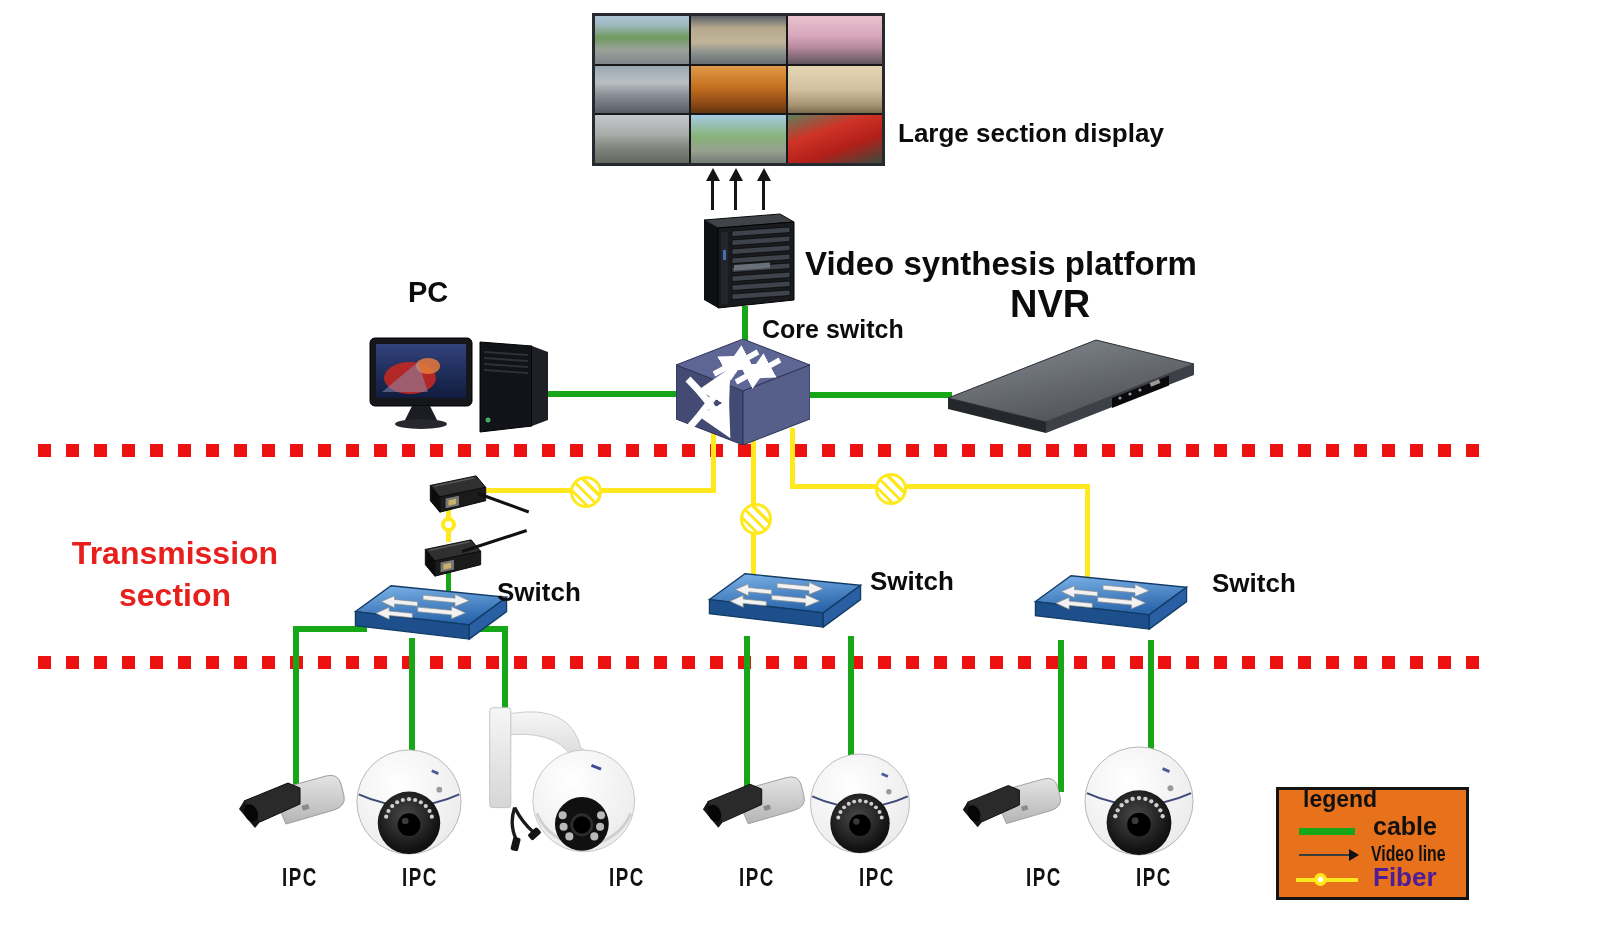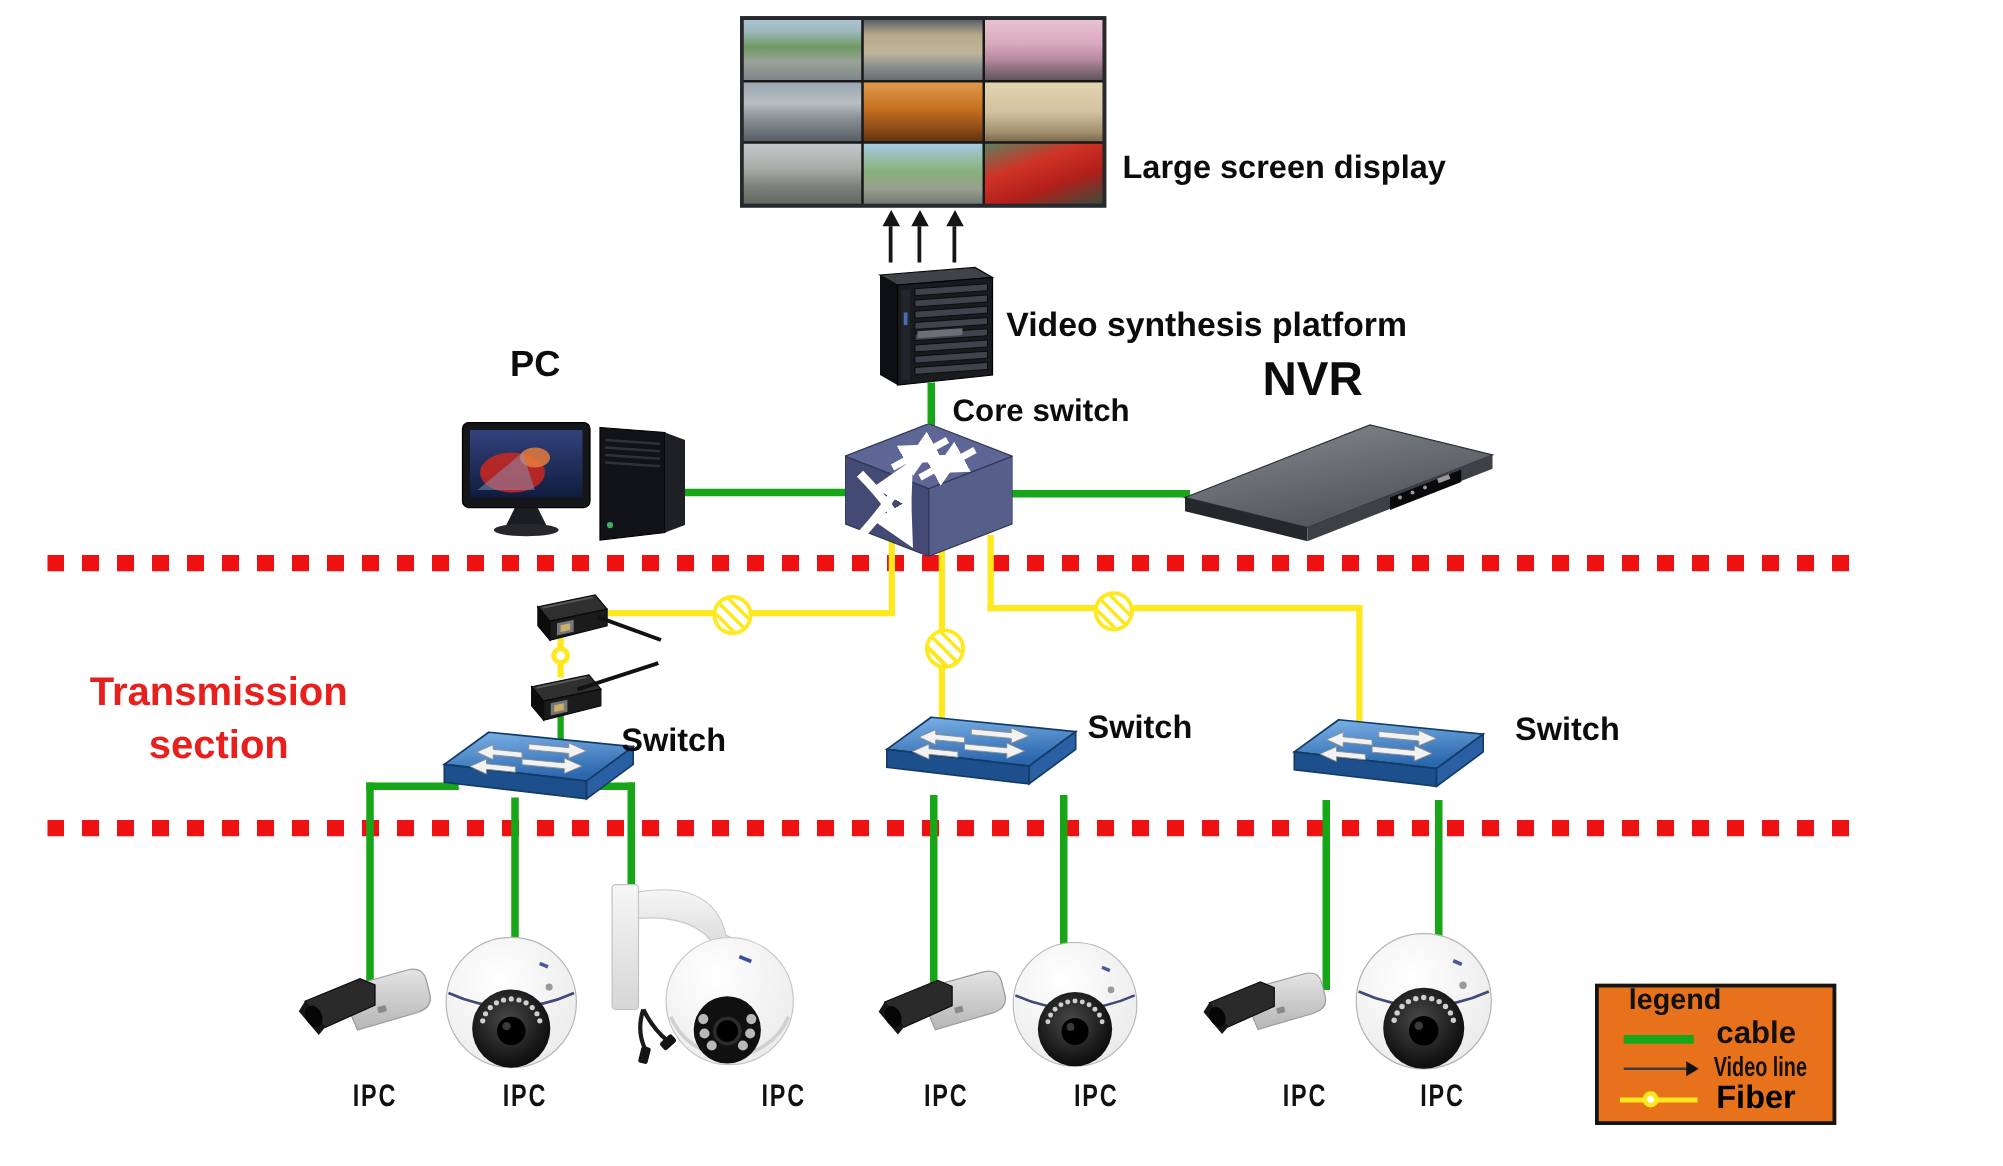--- a/index.html
+++ b/index.html
@@ -75,21 +75,21 @@
     border-top:6px solid transparent; border-bottom:6px solid transparent; border-left:10px solid #111;
   }
   .legend .sw-fiber { position:absolute; left:17px; top:88px; width:62px; height:4px; background:var(--fiber-yellow,#ffe81e); }
   .legend .sw-fiber i {
     position:absolute; left:18px; top:-5px; width:13px; height:13px; border-radius:50%;
     background:radial-gradient(circle at 50% 50%, #ffffff 0 2.5px, var(--fiber-yellow,#ffe81e) 3px 100%);
   }
   .legend .t-cable { position:absolute; left:94px; top:22px; font-size:25px; font-weight:600; color:#111; }
   .legend .t-video { position:absolute; left:92px; top:51px; font-size:22px; font-weight:600; color:#111;
                      transform:scaleX(0.72); transform-origin:left; white-space:nowrap; }
-  .legend .t-fiber { position:absolute; left:94px; top:72px; font-size:26px; font-weight:700; color:#000000; }
+  .legend .t-fiber { position:absolute; left:94px; top:72px; font-size:26px; font-weight:700; color:#4c1d95; }
 </style>
 </head>
 <body>
 
 <div id="canvas">
 
   <svg width="0" height="0" style="position:absolute">
     <defs>
       <linearGradient id="swTop" x1="0" y1="0" x2="0.25" y2="1">
         <stop offset="0" stop-color="#7db3e8"></stop>
@@ -440,22 +440,22 @@
       <circle cx="60" cy="81" r="12" fill="#000"></circle>
       <circle cx="56" cy="77" r="3.5" fill="#3a3a3a"></circle>
       <circle cx="92" cy="44" r="3" fill="#9a9a9a"></circle>
       <path d="M84,24 l7,3" stroke="#4a5a9a" stroke-width="3"></path>
     </svg>
   </div>
 
   <div class="seclbl" style="left:25px;top:532px;width:300px;font-size:32px;line-height:42px">Transmission
 section</div>
 
-  <div class="lbl" style="left:898px;top:118px;font-size:26px">Large screen display</div>
-  <div class="lbl" style="left:805px;top:245px;font-size:27px">Video synthesis platform</div>
+  <div class="lbl" style="left:898px;top:118px;font-size:26px">Large section display</div>
+  <div class="lbl" style="left:805px;top:245px;font-size:33px">Video synthesis platform</div>
   <div class="lbl" style="left:408px;top:276px;font-size:29px">PC</div>
   <div class="lbl" style="left:762px;top:315px;font-size:25px">Core switch</div>
   <div class="lbl" style="left:1010px;top:283px;font-size:38px">NVR</div>
   <div class="lbl" style="left:497px;top:577px;font-size:26px">Switch</div>
   <div class="lbl" style="left:870px;top:566px;font-size:26px">Switch</div>
   <div class="lbl" style="left:1212px;top:568px;font-size:26px">Switch</div>
 
   <div class="ipc" style="left:265px;top:863px">IPC</div>
   <div class="ipc" style="left:385px;top:863px">IPC</div>
   <div class="ipc" style="left:592px;top:863px">IPC</div>

